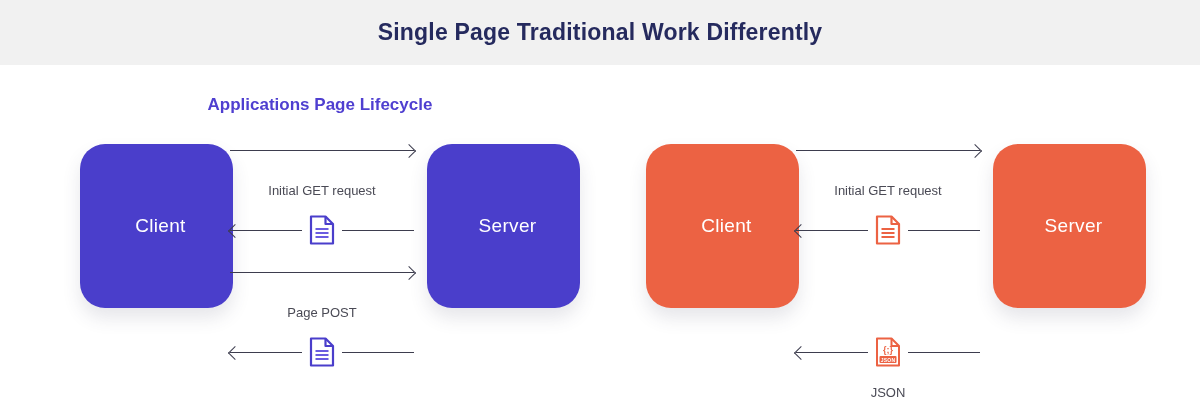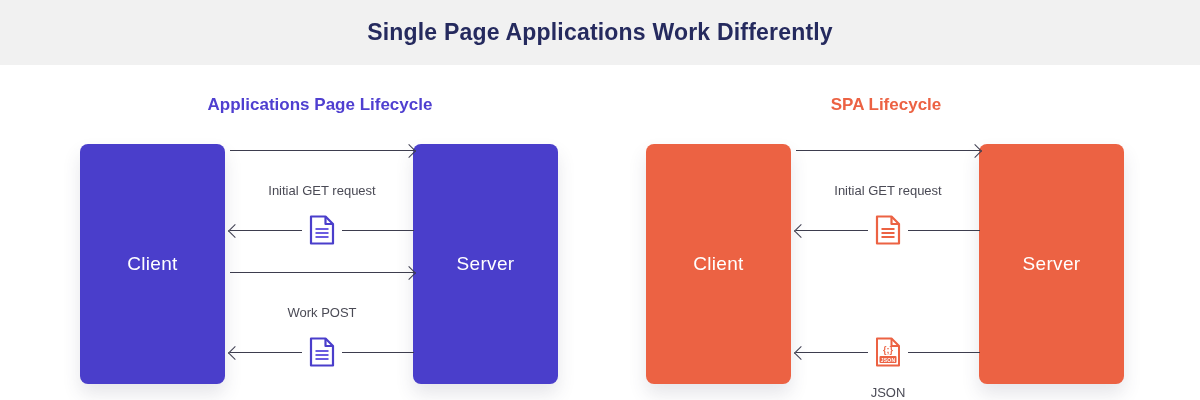--- a/index.html
+++ b/index.html
@@ -58,37 +58,38 @@
     white-space: nowrap;
   }
   .panel-left  .panel-title { color: #4f3fd0; }
   .panel-right .panel-title { color: #ec6243; }
 
   
   .node {
     position: absolute;
     top: 79px;
     width: 145px;
-    height: 240px;
-    border-radius: 8px;
+    height: 164px;
+    border-radius: 25px;
     display: flex;
     align-items: center;
     justify-content: center;
     box-shadow: 0 10px 18px rgba(60,60,90,0.13);
+    padding-left: 8px;
   }
   .node-label {
     color: #ffffff;
     font-size: 19px;
     letter-spacing: 0.3px;
   }
   .panel-left  .node { background: #4a3ecb; }
   .panel-right .node { background: #ec6243; }
 
   .node-client { left: 20px; }
-  .node-server { left: 353px; }
+  .node-server { left: 367px; }
 
   
   .flow {
     position: absolute;
     left: 170px;
     top: 79px;
     width: 184px;
     height: 228px;
   }
 
@@ -177,21 +178,21 @@
 
   .doc-svg { display: block; }
 
   
   .icon-row-pad { height: 20px; }
 </style>
 </head>
 <body>
 
 <div class="header-band">
-  <div class="header-title">Single Page Applications Work Differently</div>
+  <div class="header-title">Single Page Traditional Work Differently</div>
 </div>
 
 <div class="stage">
 
   <div class="panel panel-left">
     <div class="panel-title">Applications Page Lifecycle</div>
 
     <div class="node node-client">
       <span class="node-label">Client</span>
     </div>
@@ -226,21 +227,21 @@
             </svg>
           </div>
         </div>
       </div>
 
       <div class="flow-row row-3">
         <div class="arrow to-right">
           <div class="line"></div>
           <div class="head"></div>
         </div>
-        <div class="arrow-label below">Work POST</div>
+        <div class="arrow-label below">Page POST</div>
       </div>
 
       <div class="flow-row row-4">
         <div class="icon-row-pad"></div>
         <div class="arrow to-left with-icon">
           <div class="line-left"></div>
           <div class="line-right"></div>
           <div class="head"></div>
           <div class="doc-icon-wrap">
             <svg class="doc-svg" width="26" height="30" viewBox="0 0 26 30" aria-hidden="true">
@@ -251,21 +252,20 @@
               <rect x="6.5" y="21" width="13" height="2" fill="#6a5ce0"></rect>
             </svg>
           </div>
         </div>
       </div>
 
     </div>
   </div>
 
   <div class="panel panel-right">
-    <div class="panel-title">SPA Lifecycle</div>
 
     <div class="node node-client">
       <span class="node-label">Client</span>
     </div>
 
     <div class="node node-server">
       <span class="node-label">Server</span>
     </div>
 
     <div class="flow">

